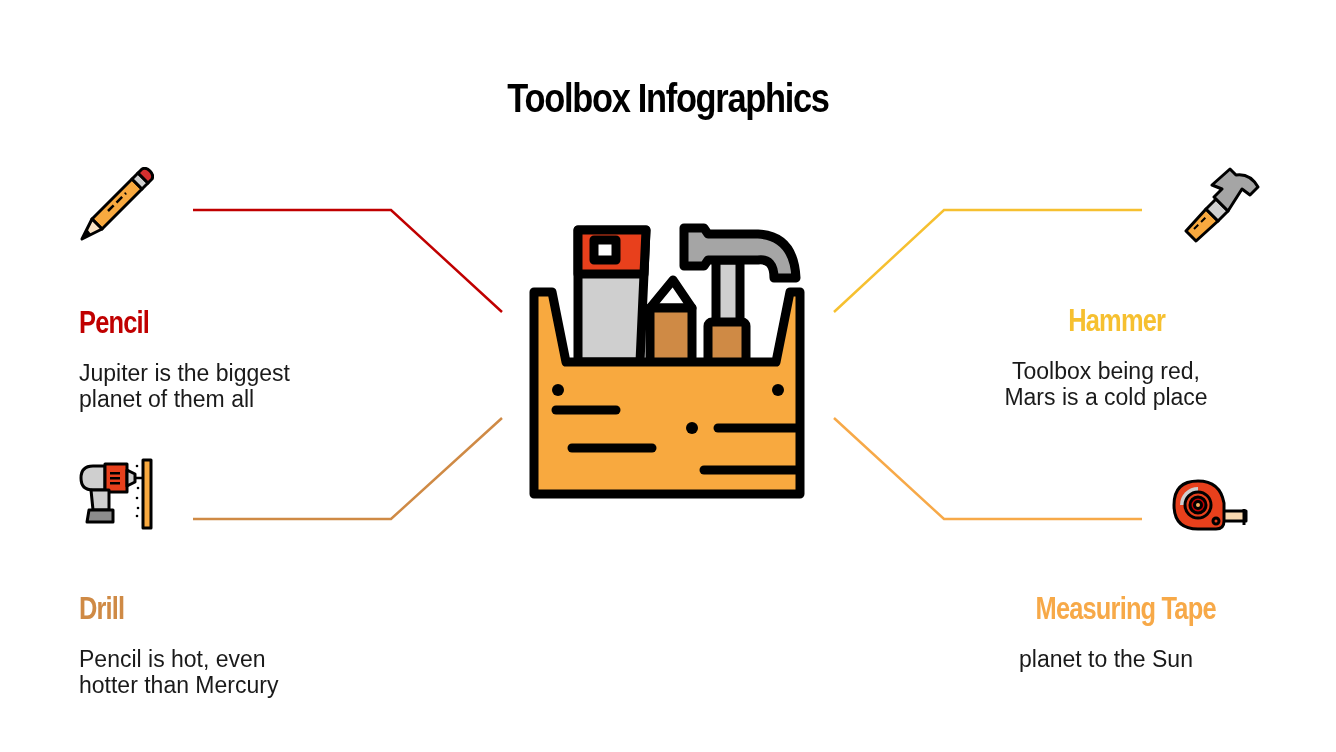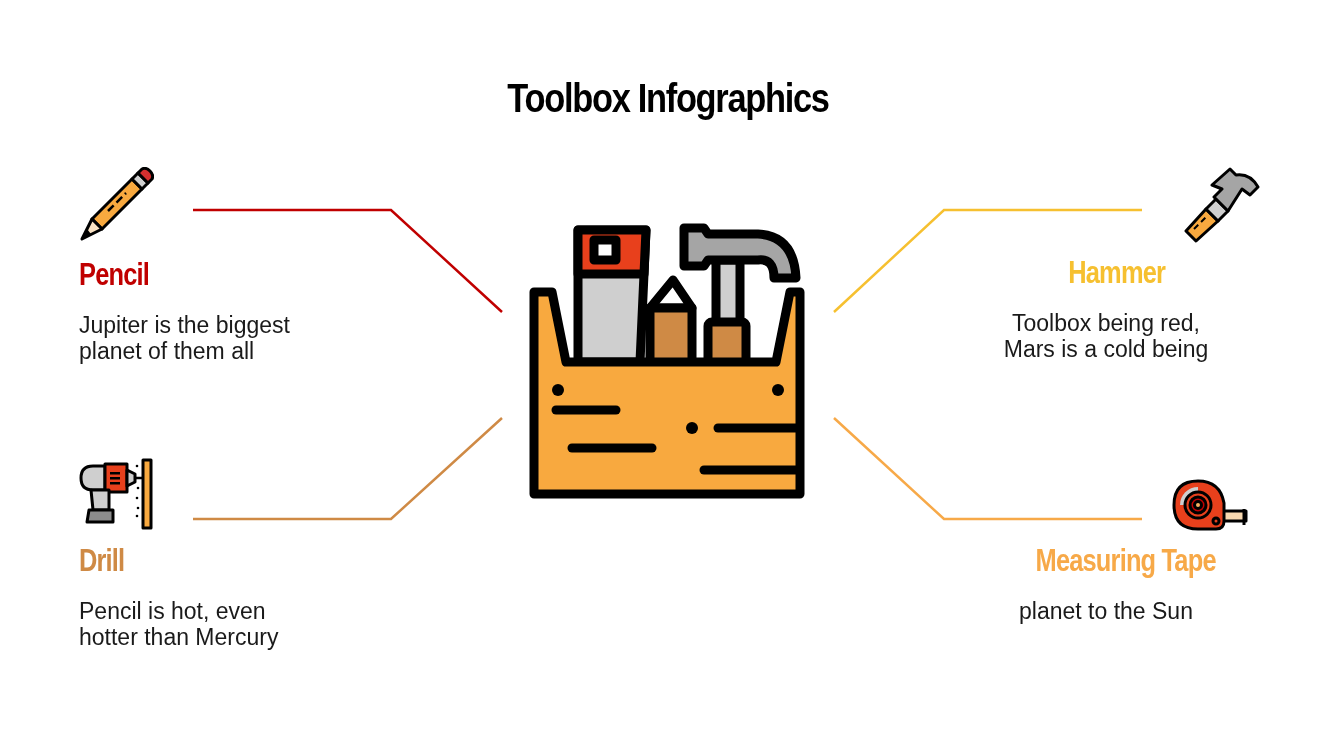--- a/index.html
+++ b/index.html
@@ -8,21 +8,21 @@
       position: relative; overflow: hidden;
       font-family: "Liberation Sans", sans-serif;
     }
     .title {
       position: absolute; left: 0; width: 1336px; top: 76px;
       text-align: center; font-family: "Liberation Sans", sans-serif;
       font-weight: bold; font-size: 40px; color: #000;
       letter-spacing: -1.5px; transform: scaleX(0.86); transform-origin: center;
     }
     .connectors { position: absolute; left: 0; top: 0; }
-    .block { position: absolute; width: 300px; }
+    .block { position: absolute; width: 300px; margin-top: 48px; }
     .block.left { left: 79px; text-align: left; }
     .block.right { right: 80px; text-align: center; }
     .heading {
       font-weight: bold; font-size: 31px; letter-spacing: -1px;
       line-height: 34px; margin: 0;
       display: inline-block; transform: scaleX(0.82);
     }
     .block.left .heading { transform-origin: left center; }
     .block.right .heading { transform-origin: right center; }
     .desc {
@@ -141,21 +141,21 @@
   <div class="desc">
     <span>Pencil is hot, even</span>
     <span>hotter than Mercury</span>
   </div>
 </div>
 
 <div class="block right" style="top:256px">
   <div class="heading" style="color:#f6c030">Hammer</div>
   <div class="desc">
     <span>Toolbox being red,</span>
-    <span>Mars is a cold being</span>
+    <span>Mars is a cold place</span>
   </div>
 </div>
 
 <div class="block right" style="top:544px">
   <div class="heading" style="color:#f7a948">Measuring Tape</div>
   <div class="desc">
     <span>planet to the Sun</span>
   </div>
 </div>
 

